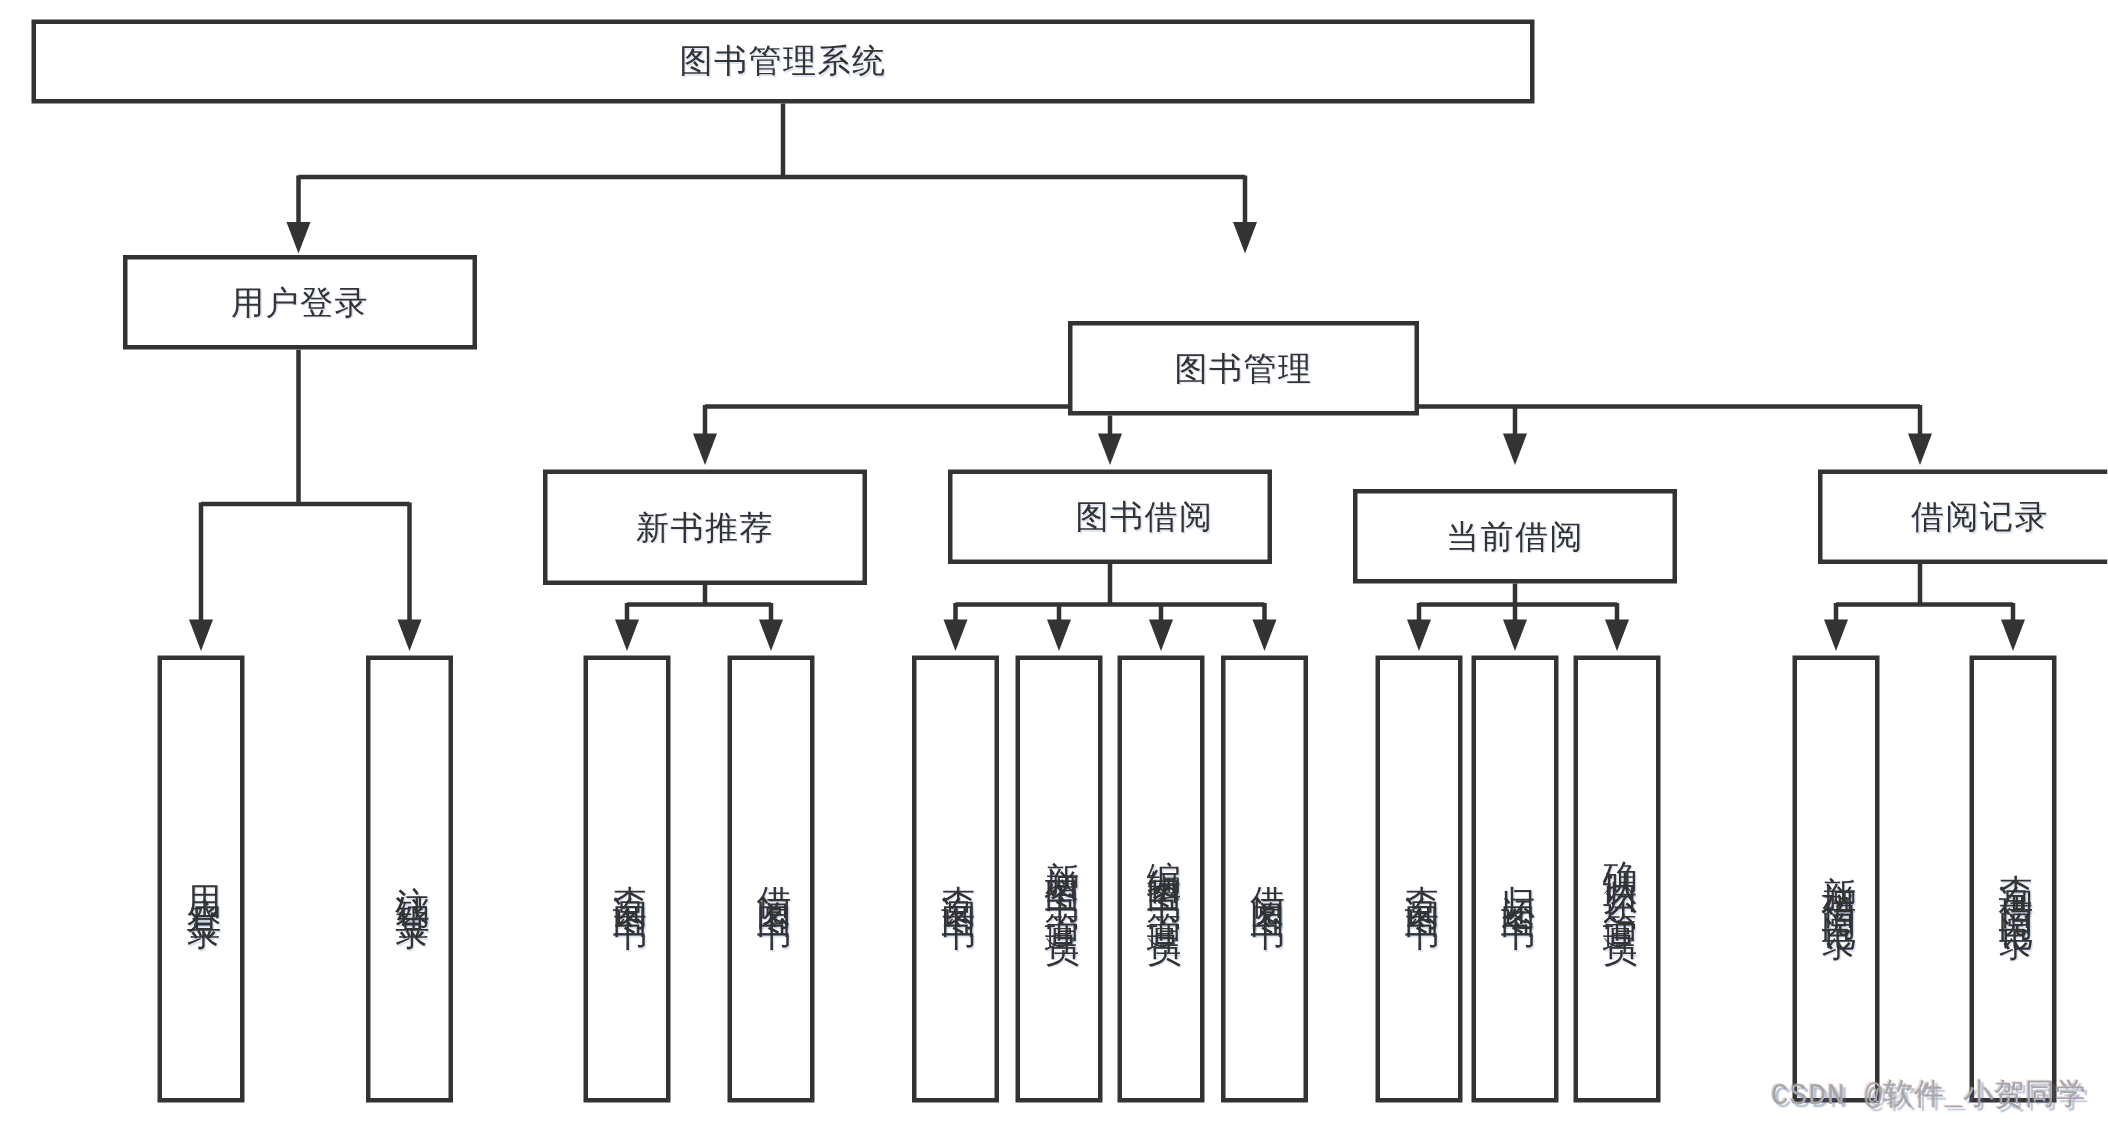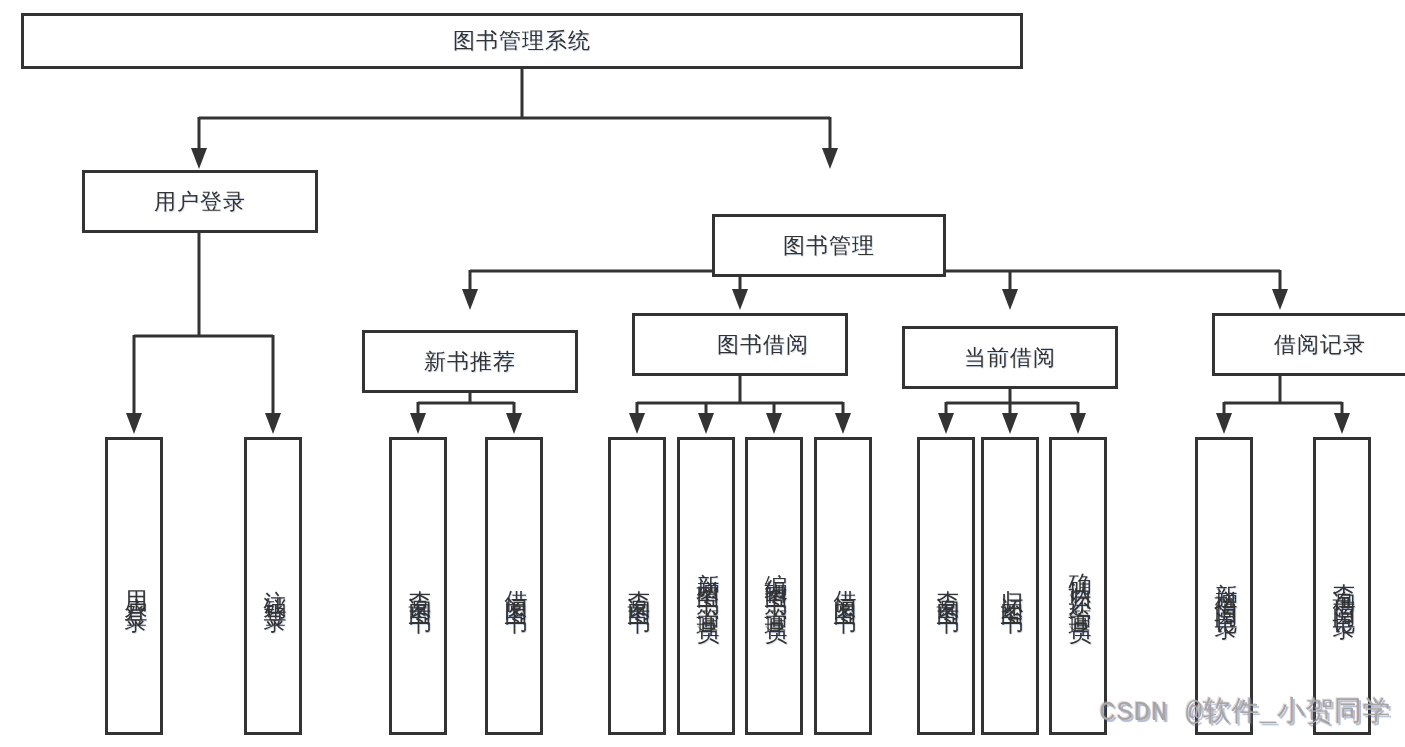--- a/index.html
+++ b/index.html
@@ -39,23 +39,23 @@
   }
   .node.v .vtext {
     writing-mode: vertical-rl;
     text-orientation: mixed;
     letter-spacing: 7px;
     line-height: 1;
   }
   .watermark {
     position: absolute;
     right: 14px;
-    bottom: 17px;
+    bottom: 4px;
     z-index: 3;
-    font-size: 28px;
+    font-size: 20px;
     color: var(--wm, #a6a6a6);
     letter-spacing: 0.5px;
     white-space: nowrap;
     text-shadow: 2px 2px 1px rgba(80, 100, 150, 0.45), -1px -1px 0 rgba(200, 140, 140, 0.35);
   }
 </style>
 </head>
 <body>
 
 <div class="canvas">
@@ -98,21 +98,21 @@
       <polygon points="1216,413 1232,413 1224,434"></polygon>
       <polygon points="1334,413 1350,413 1342,434"></polygon>
     </g>
   </svg>
 
   <div class="node h" style="left:21px; top:13px; width:1002px; height:56px;">图书管理系统</div>
 
   <div class="node h" style="left:82px; top:170px; width:236px; height:63px;">用户登录</div>
   <div class="node h" style="left:712px; top:170px; width:234px; height:63px;margin-top:44px;">图书管理</div>
 
-  <div class="node h" style="left:362px; top:313px; width:216px; height:63px;margin-top:17px;">新书推荐</div>
+  <div class="node h" style="left:362px; top:313px; width:216px; height:77px;">新书推荐</div>
   <div class="node h" style="left:632px; top:313px; width:216px; height:63px;padding-left:46px;">图书借阅</div>
   <div class="node h" style="left:902px; top:326px; width:216px; height:63px;">当前借阅</div>
   <div class="node h" style="left:1172px; top:313px; width:216px; height:63px;margin-left:40px;">借阅记录</div>
 
   <div class="node v" style="left:105px; top:437px; width:58px; height:298px;">
     <span class="vtext">用户登录</span>
   </div>
   <div class="node v" style="left:244px; top:437px; width:58px; height:298px;">
     <span class="vtext">注销登录</span>
   </div>

